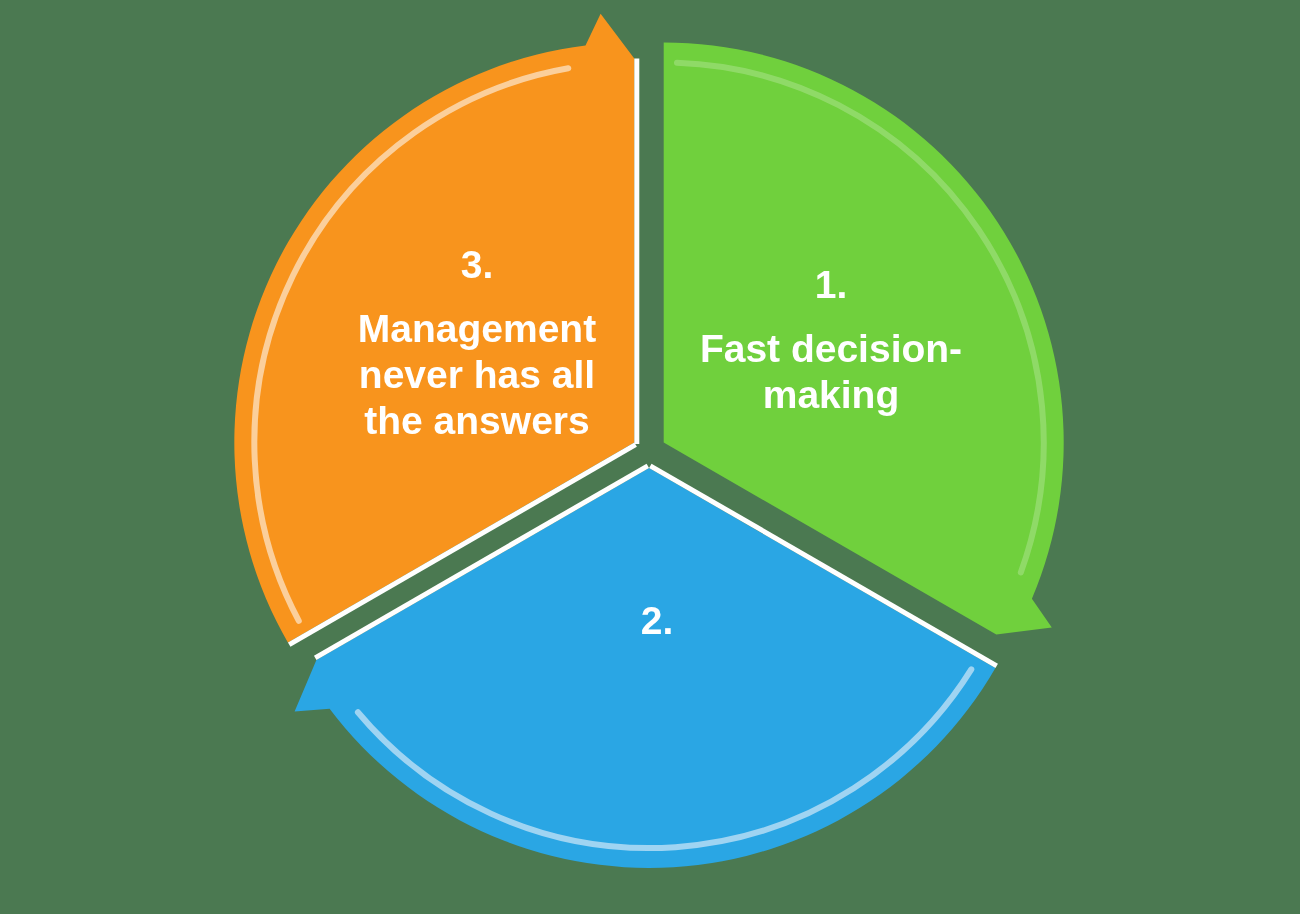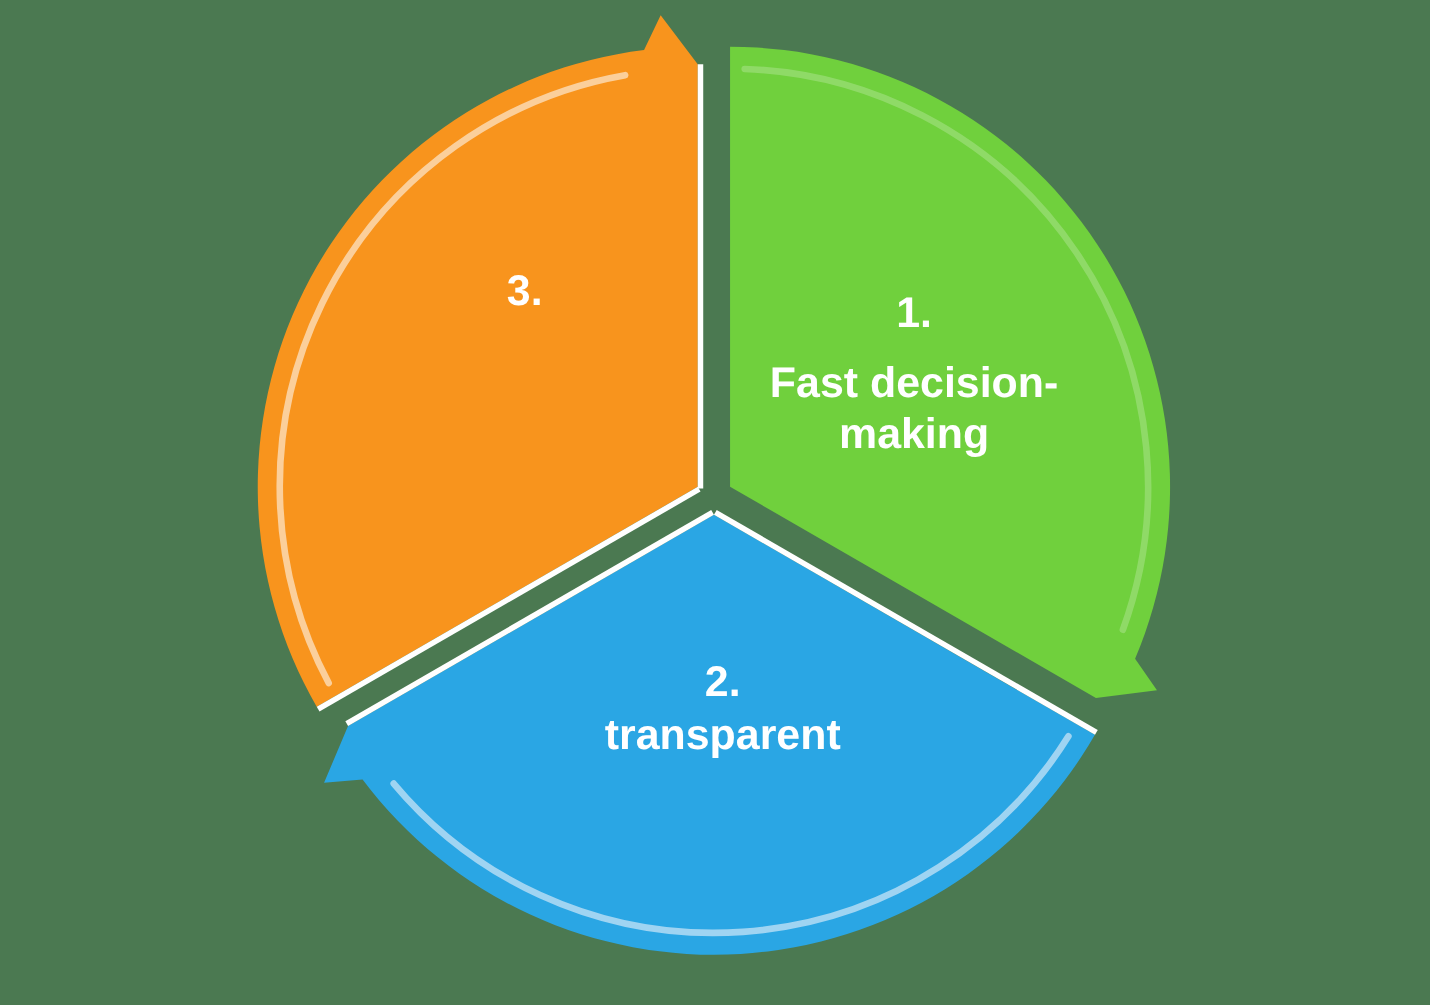--- a/index.html
+++ b/index.html
@@ -74,20 +74,22 @@
   </svg>
 
   <div class="label" style="left:831px; top:262px;">
     <div class="num">1.</div>
     <div class="line">Fast decision-</div>
     <div class="line">making</div>
   </div>
 
   <div class="label blue-label" style="left:657px; top:598px;">
     <div class="num">2.</div>
-    <div class="line">transparent</div>
   </div>
 
   <div class="label" style="left:477px; top:242px;">
     <div class="num">3.</div>
+    <div class="line">Management</div>
+    <div class="line">never has all</div>
+    <div class="line">the answers</div>
   </div>
 
 </div>
 
 </body></html>

